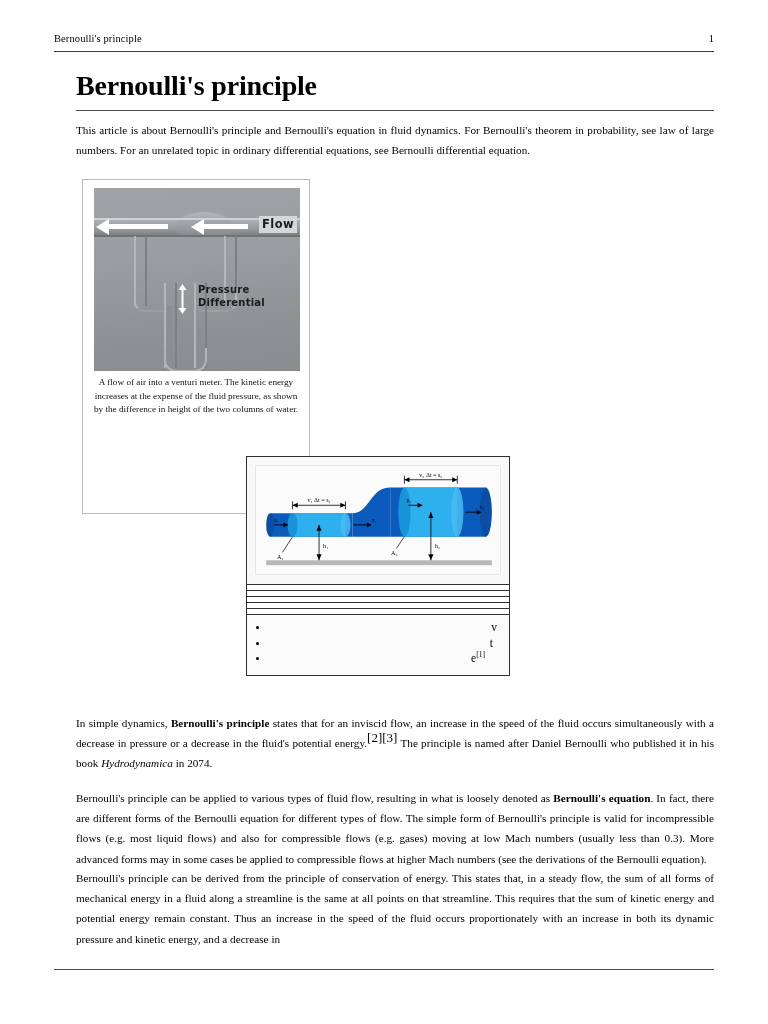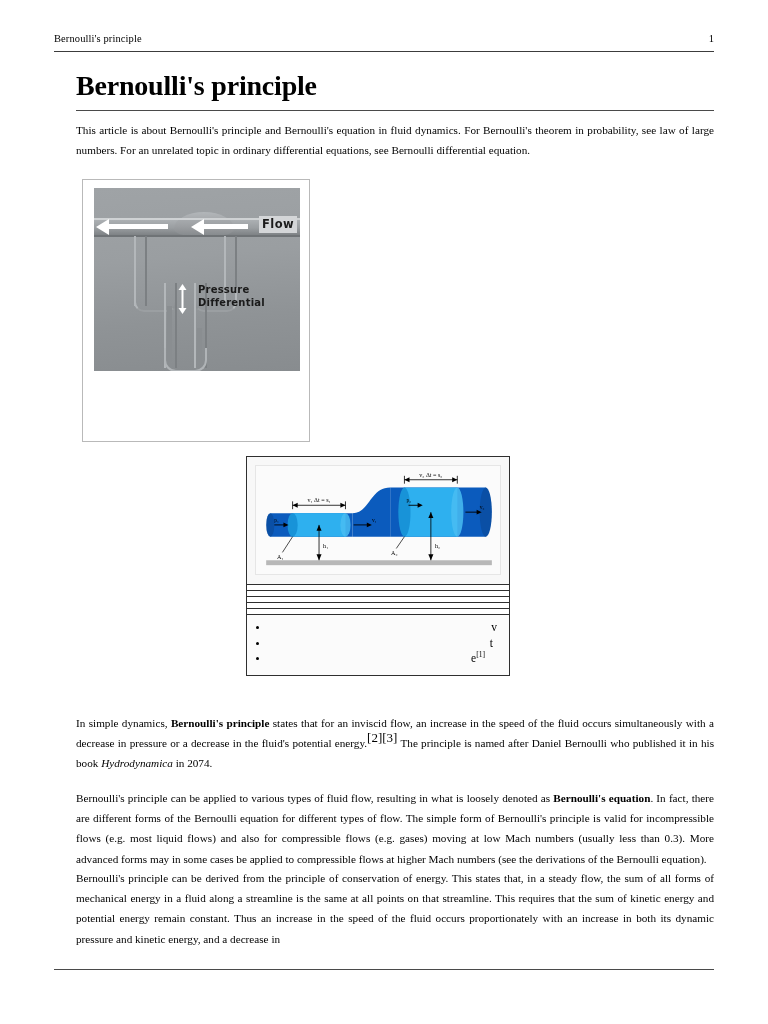--- a/index.html
+++ b/index.html
@@ -87,21 +87,21 @@
     vertical-align: super;
     line-height: 0;
   }
 
   
   .figure-box {
     position: absolute;
     left: 82px;
     top: 179px;
     width: 228px;
-    height: 263px;
+    height: 335px;
     border: 1px solid #b9b9b9;
     background: #ffffff;
     box-sizing: border-box;
     text-decoration: underline;
   }
   .photo {
     position: absolute;
     left: 11px;
     top: 8px;
     width: 206px;
@@ -362,20 +362,21 @@
       <svg class="pd-arrow" viewBox="0 0 9 30">
         <line x1="4.5" y1="4" x2="4.5" y2="26" stroke="#ffffff" stroke-width="2"></line>
         <polygon points="4.5,0 8.5,6 0.5,6" fill="#ffffff"></polygon>
         <polygon points="4.5,30 8.5,24 0.5,24" fill="#ffffff"></polygon>
       </svg>
       <div class="pd-label">
         <div>Pressure</div>
         <div>Differential</div>
       </div>
     </div>
+    <div class="caption">A flow of air into a venturi meter. The kinetic energy increases at the expense of the fluid pressure, as shown by the difference in height of the two columns of water.</div>
   </div>
 
   <div class="infobox">
 
     <div class="infobox-image-cell">
       <svg class="pipe-figure" viewBox="0 0 240 110" preserveAspectRatio="none">
 
         <rect x="10" y="96" width="222" height="5" fill="#b8b8b8"></rect>
 
         <path d="M14,55 L14,72 L95,72 L95,48 L14,48 Z" fill="#0b5bbd"></path>

